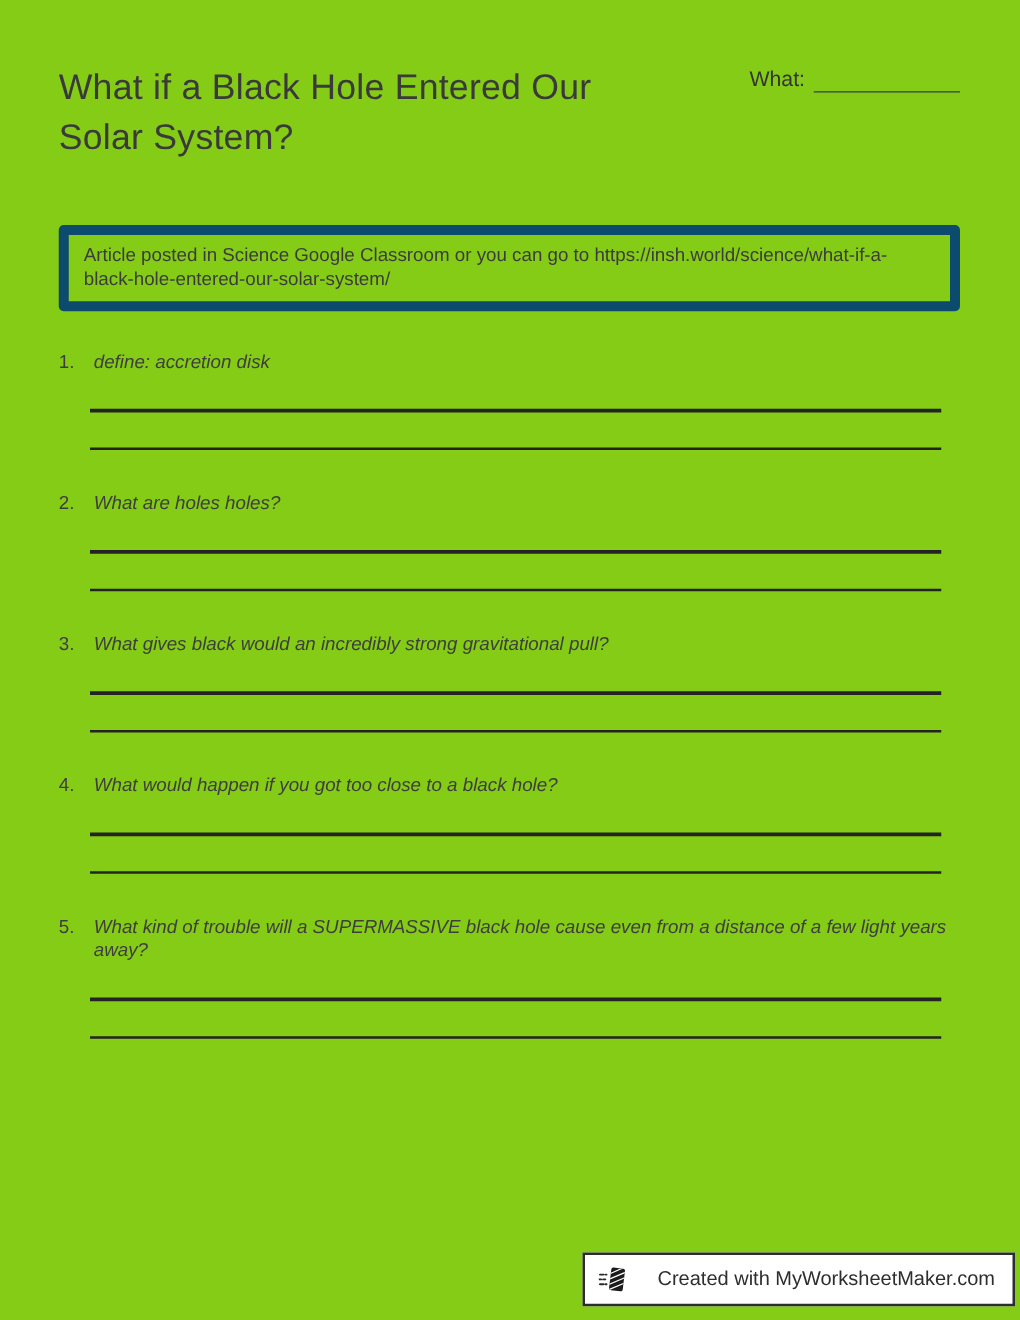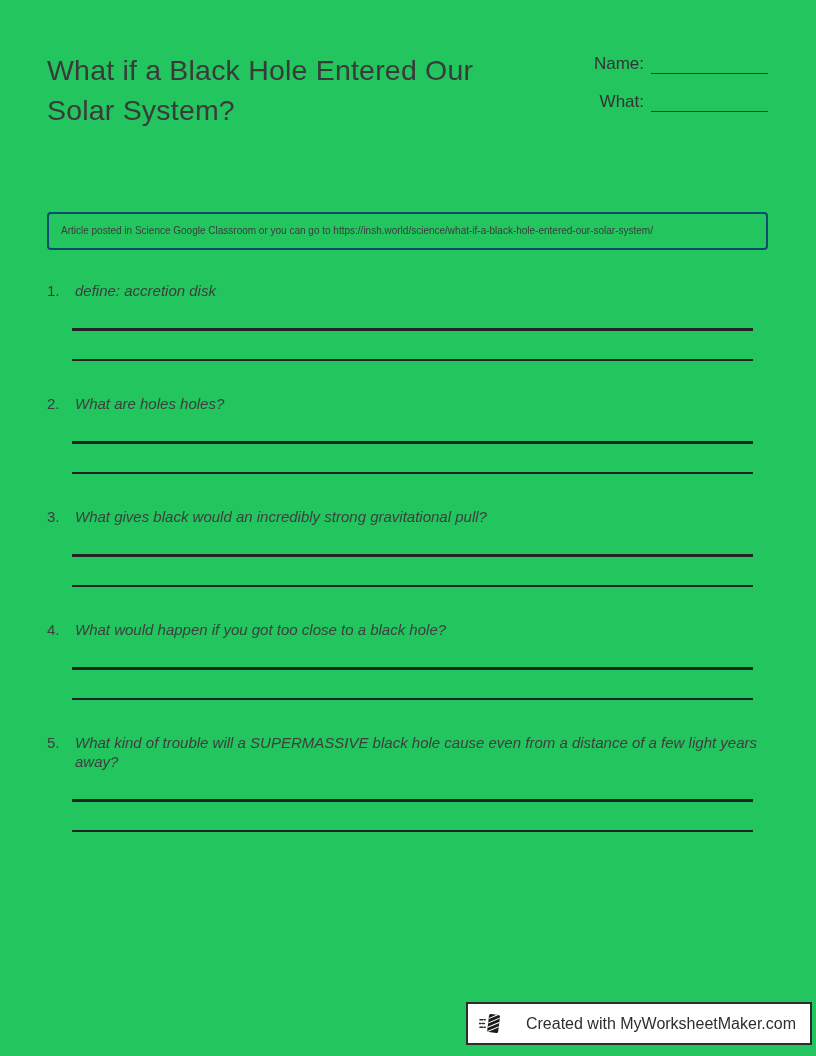--- a/index.html
+++ b/index.html
@@ -1,21 +1,21 @@
 <!DOCTYPE html>
 <html><head>
 <meta charset="utf-8">
 <style>
   * { margin: 0; padding: 0; box-sizing: border-box; }
   html, body { background: #ffffff; }
   .page {
     position: relative;
     width: 816px;
     height: 1056px;
-    background: #22c55e;
+    background: #84cc16;
     font-family: "Liberation Sans", sans-serif;
     color: #3a3a3a;
     padding: 50px 48px 0 47px;
     overflow: hidden;
   }
   .header {
     display: flex;
     justify-content: space-between;
     align-items: flex-start;
   }
@@ -35,25 +35,25 @@
     margin-bottom: 17px;
   }
   .field-label { font-size: 17px; line-height: 21px; color: #333333; }
   .blank-line {
     width: 117px;
     height: 20px;
     border-bottom: 1.5px solid #3a3a3a;
     margin-left: 7px;
   }
   .instruction-box {
-    margin-top: 82px;
-    border: 2px solid #0c4a6e;
+    margin-top: 50px;
+    border: 8px solid #0c4a6e;
     border-radius: 4px;
     padding: 7px 12px 8px 12px;
-    font-size: 10px;
+    font-size: 15px;
     line-height: 19px;
     color: #3c3c3c;
     overflow-wrap: break-word;
   }
   .questions { margin-top: 31px; list-style: none; }
   .question { margin-bottom: 33px; }
   .q-row {
     display: flex;
     font-size: 15px;
     line-height: 19px;
@@ -84,24 +84,20 @@
   .credit-badge .logo { flex: none; display: block; }
 </style>
 </head>
 <body>
 
 <div class="page">
 
   <div class="header">
     <h1 class="title">What if a Black Hole Entered Our Solar System?</h1>
     <div class="name-date">
-      <div class="field-row">
-        <span class="field-label">Name:</span>
-        <span class="blank-line"></span>
-      </div>
       <div class="field-row">
         <span class="field-label">What:</span>
         <span class="blank-line"></span>
       </div>
     </div>
   </div>
 
   <div class="instruction-box">
     <p>Article posted in Science Google Classroom or you can go to https://insh.world/science/what-if-a-black-hole-entered-our-solar-system/</p>
   </div>

